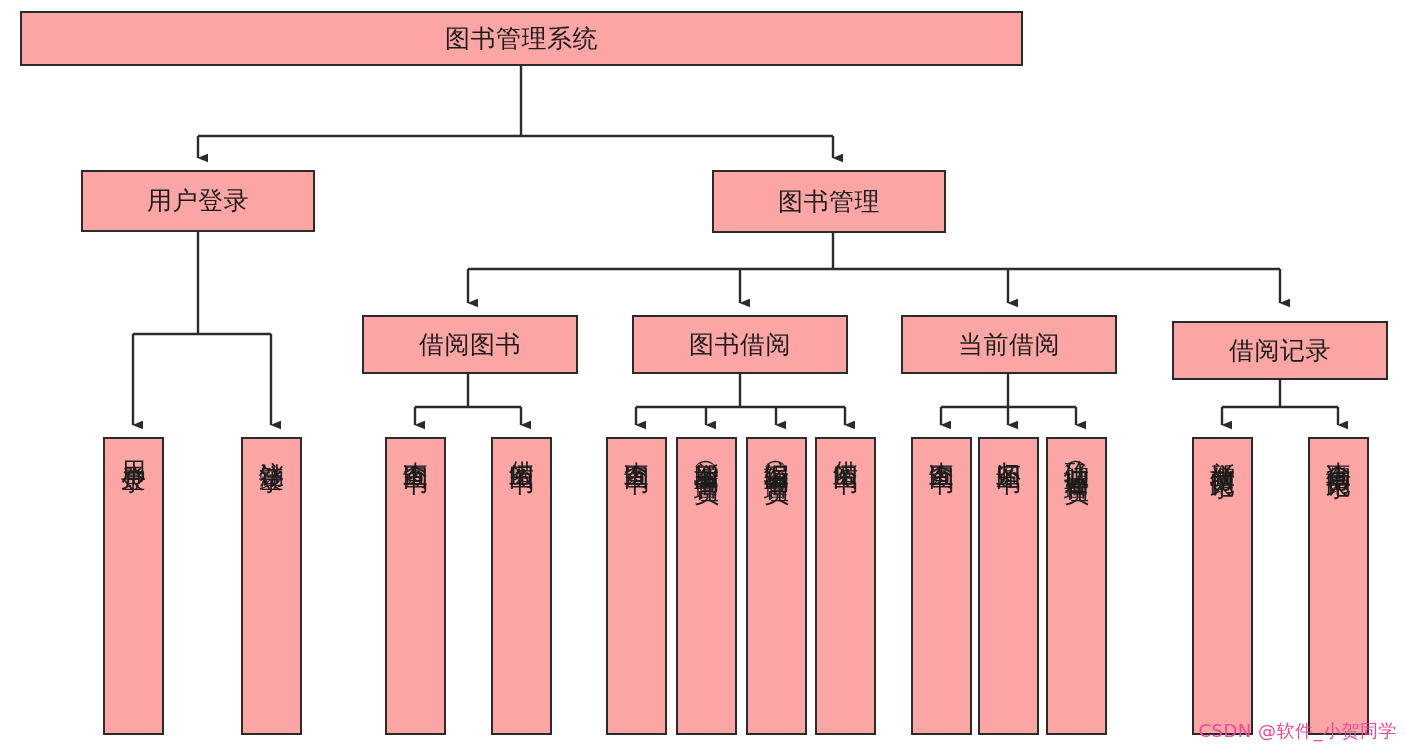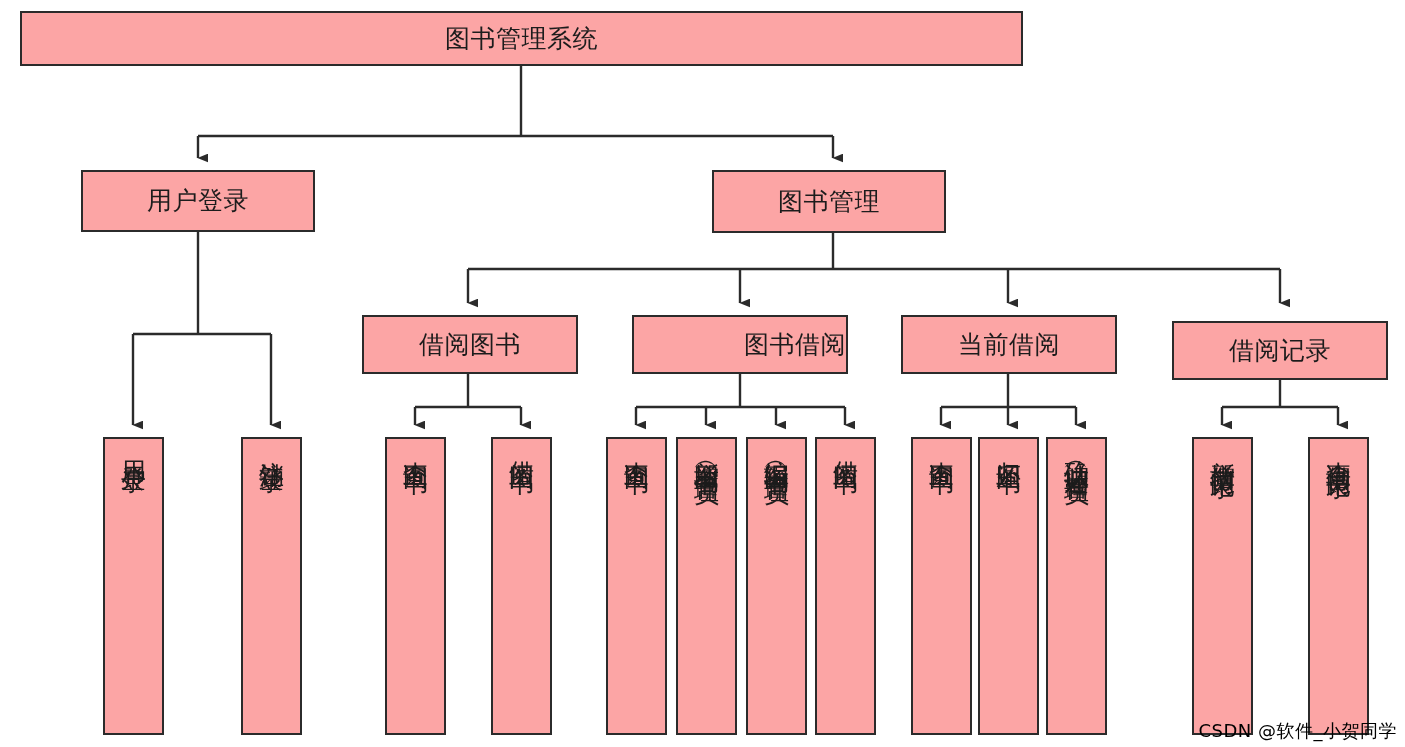--- a/index.html
+++ b/index.html
@@ -64,21 +64,21 @@
     font-size: 25px;
     line-height: 1.0;
     letter-spacing: 3px;
     margin: 0 auto;
   }
   #watermark {
     position: absolute;
     right: 8px;
     bottom: 4px;
     font-size: 18px;
-    color: #000000;
+    color: #ec4899;
     letter-spacing: 0.5px;
     z-index: 5;
     white-space: nowrap;
     font-family: "DejaVu Sans", "Liberation Sans", sans-serif;
   }
 </style>
 </head>
 <body>
 
 <div id="diagram-root">
@@ -145,21 +145,21 @@
   </div>
 
   <div class="node horiz" style="left:712px; top:170px; width:234px; height:63px;">
     <span class="node-label">图书管理</span>
   </div>
 
   <div class="node horiz" style="left:362px; top:315px; width:216px; height:59px;">
     <span class="node-label">借阅图书</span>
   </div>
 
-  <div class="node horiz" style="left:632px; top:315px; width:216px; height:59px;justify-content:flex-end;">
+  <div class="node horiz" style="left:632px; top:315px; width:216px; height:59px;">
     <span class="node-label">图书借阅</span>
   </div>
 
   <div class="node horiz" style="left:901px; top:315px; width:216px; height:59px;align-items:center;">
     <span class="node-label">当前借阅</span>
   </div>
 
   <div class="node horiz" style="left:1172px; top:321px; width:216px; height:59px;">
     <span class="node-label">借阅记录</span>
   </div>

